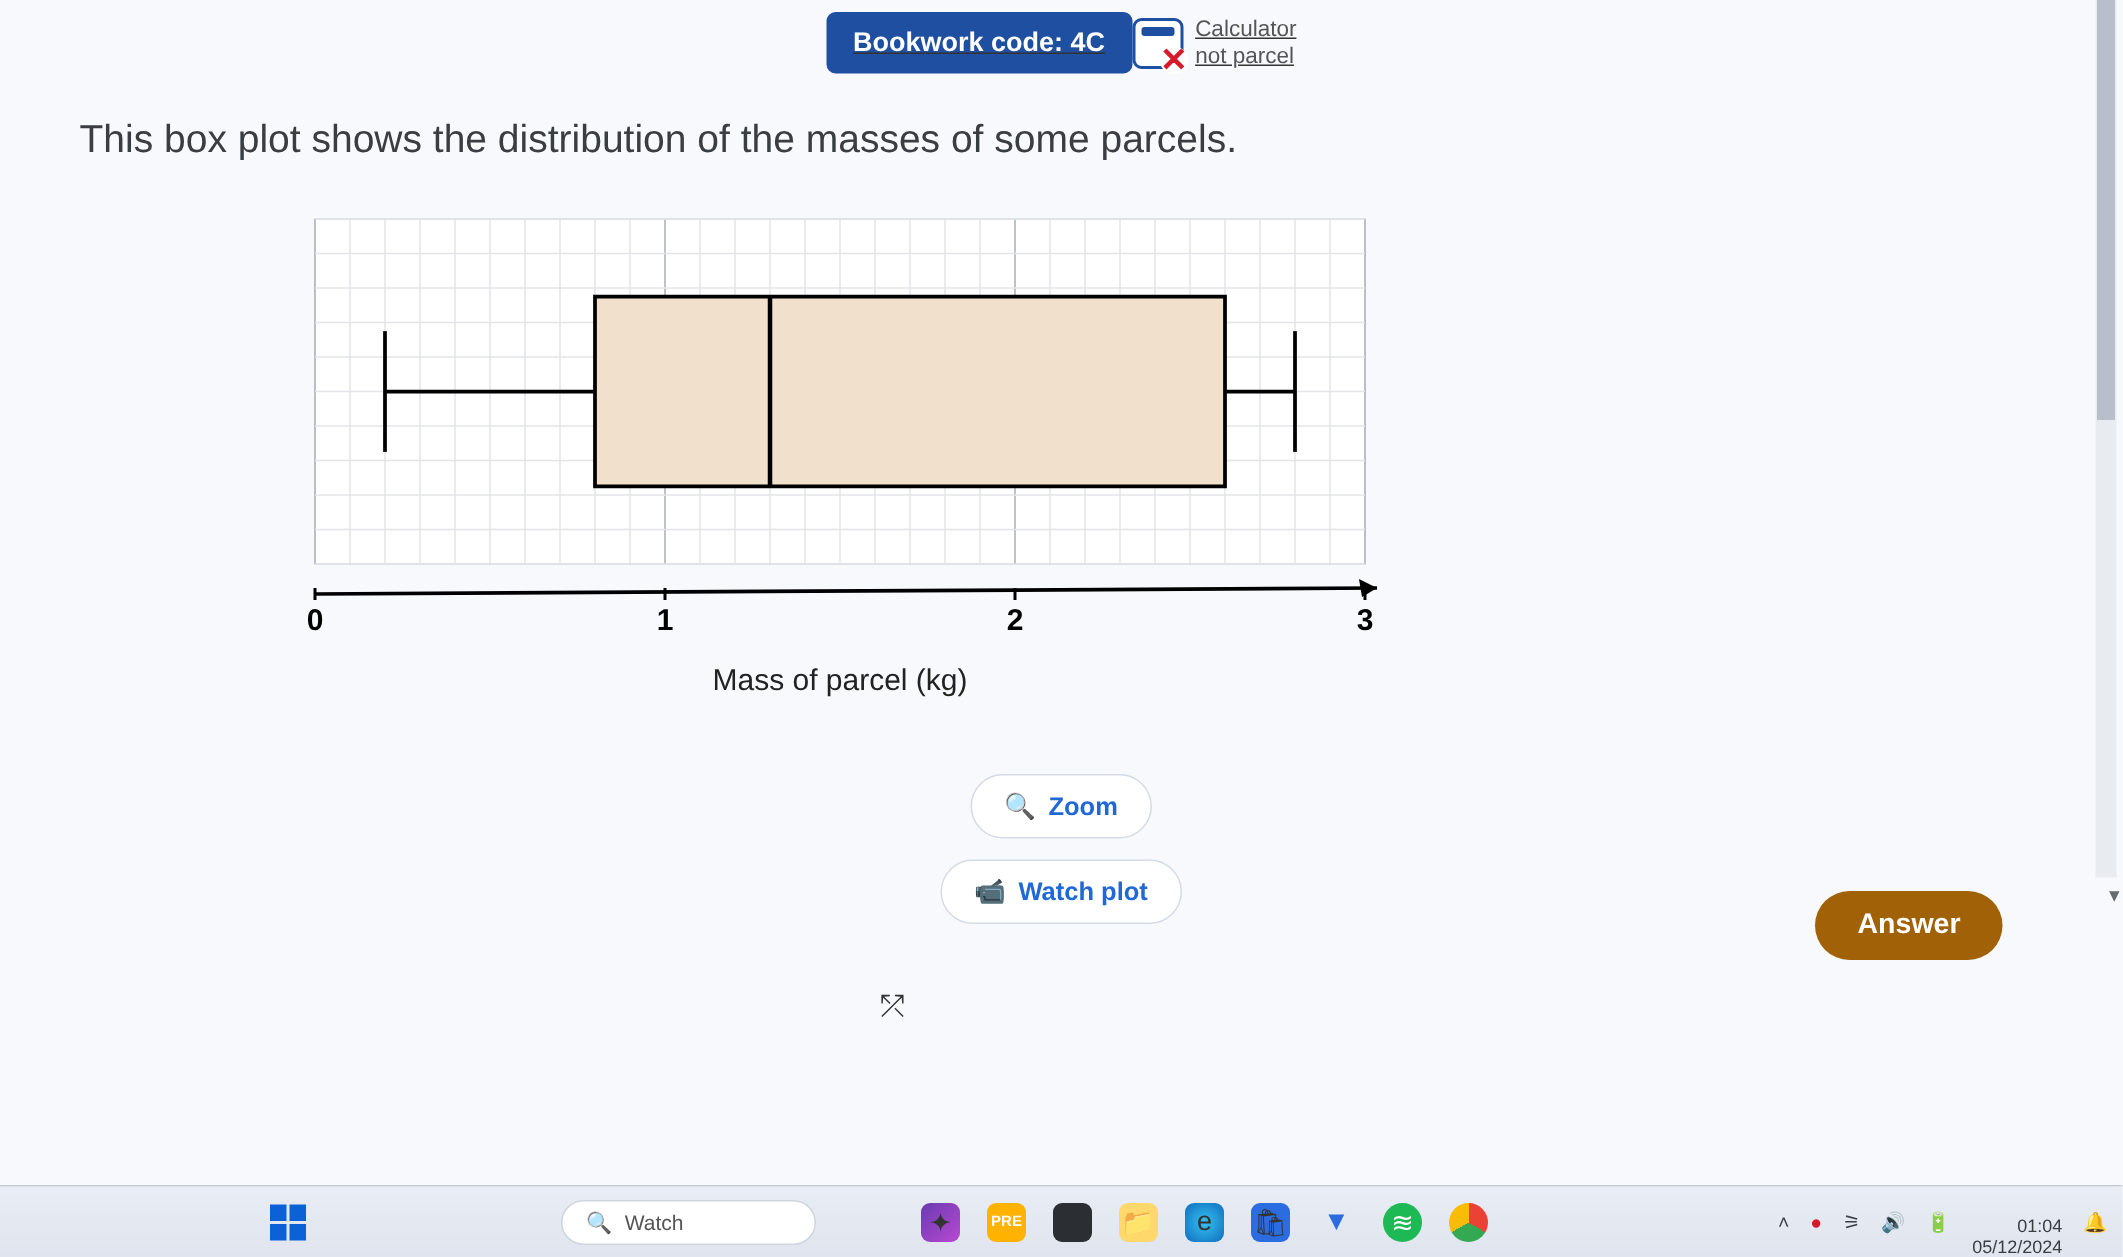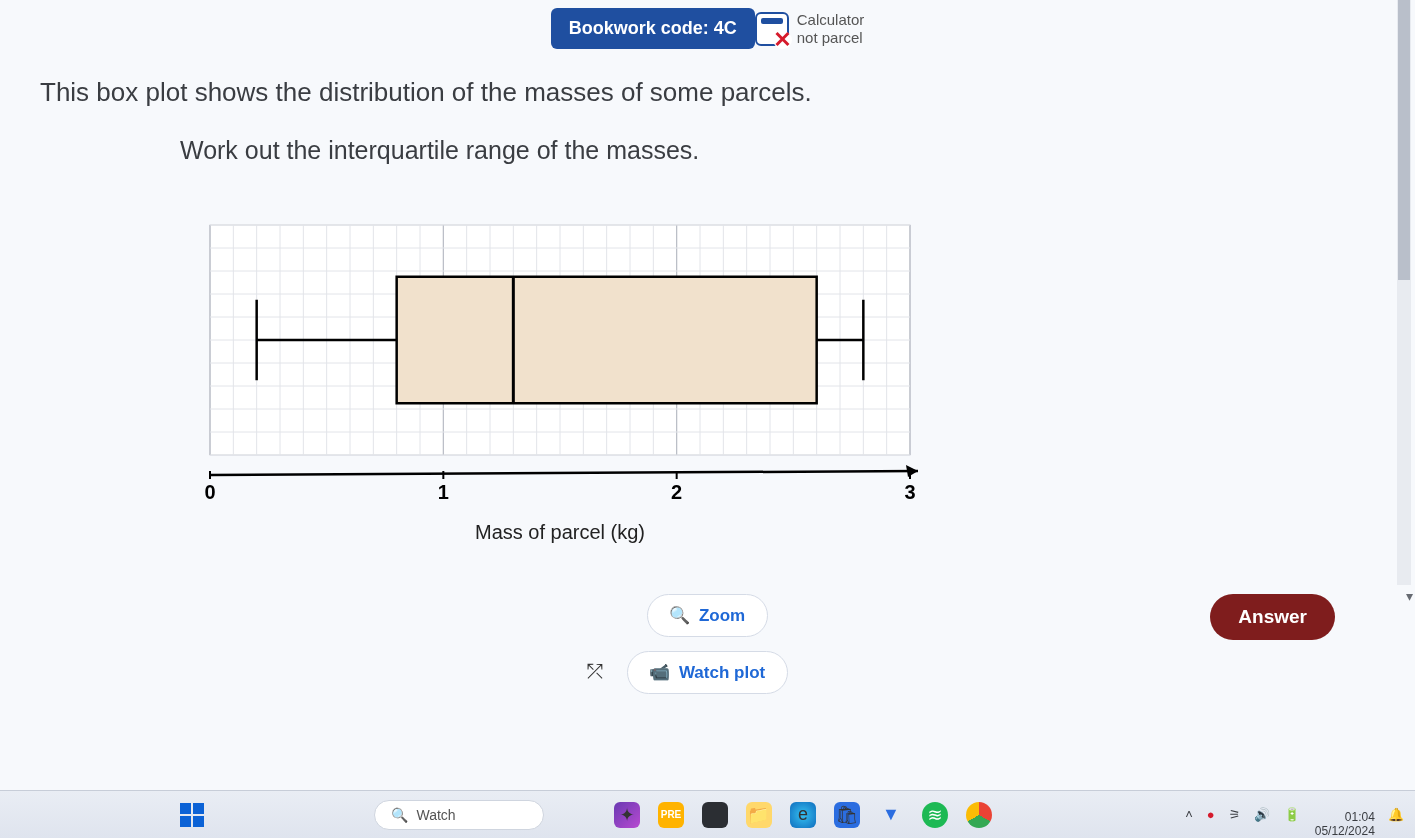--- a/index.html
+++ b/index.html
@@ -16,20 +16,21 @@
       padding: 8px 40px 0 40px;
       position: relative;
       height: 740px;
       overflow-y: auto;
     }
     .header-row {
       display: flex;
       align-items: center;
       justify-content: center;
       margin-bottom: 28px;
+      text-decoration: underline;
     }
     .bookwork-badge {
       background: #1f4fa0;
       color: #fff;
       font-weight: 600;
       padding: 10px 18px;
       border-radius: 6px;
       font-size: 18px;
     }
     .calc-box {
@@ -62,20 +63,21 @@
       background: #fff;
       line-height: 18px;
       border-radius: 50%;
     }
     .calc-text { line-height: 1.15; font-size: 15px; color: #555; }
     .q-intro {
       font-size: 26px;
       color: #3a3d42;
       margin-bottom: 28px;
       font-weight: 400;
+      margin-left: 13px;
     }
     .q-task {
       font-size: 25px;
       color: #3a3d42;
       margin-left: 140px;
       margin-bottom: 50px;
     }
     .chart-wrap {
       margin-left: 140px;
       width: 760px;
@@ -105,21 +107,21 @@
       font-weight: 600;
       font-size: 17px;
       padding: 10px 22px;
       border-radius: 999px;
       cursor: pointer;
     }
     .answer-btn {
       position: absolute;
       right: 80px;
       bottom: 100px;
-      background: #7f1d1d;
+      background: #a16207;
       color: #fff;
       border: none;
       font-weight: 700;
       font-size: 19px;
       padding: 12px 28px;
       border-radius: 999px;
       cursor: pointer;
     }
     .scrollbar-stub {
       position: absolute;
@@ -205,21 +207,20 @@
           <span class="x">✕</span>
         </div>
       <div class="calc-text">
         <div>Calculator</div>
         <div>not parcel</div>
       </div>
     </div>
   </div>
 
   <div class="q-intro">This box plot shows the distribution of the masses of some parcels.</div>
-  <div class="q-task">Work out the interquartile range of the masses.</div>
 
   <div class="chart-wrap">
     <svg id="boxplot-svg" width="760" height="290">
         <rect x="30" y="10" width="700" height="230" fill="#ffffff" stroke="#cfd2d8"></rect>
         <line x1="30" y1="10" x2="30" y2="240" stroke="#b7bbc4" stroke-width="1.2"></line>
         <line x1="53.33333333333333" y1="10" x2="53.33333333333333" y2="240" stroke="#e2e4e9" stroke-width="1"></line>
         <line x1="76.66666666666666" y1="10" x2="76.66666666666666" y2="240" stroke="#e2e4e9" stroke-width="1"></line>
         <line x1="100.00000000000001" y1="10" x2="100.00000000000001" y2="240" stroke="#e2e4e9" stroke-width="1"></line>
         <line x1="123.33333333333333" y1="10" x2="123.33333333333333" y2="240" stroke="#e2e4e9" stroke-width="1"></line>
         <line x1="146.66666666666666" y1="10" x2="146.66666666666666" y2="240" stroke="#e2e4e9" stroke-width="1"></line>

